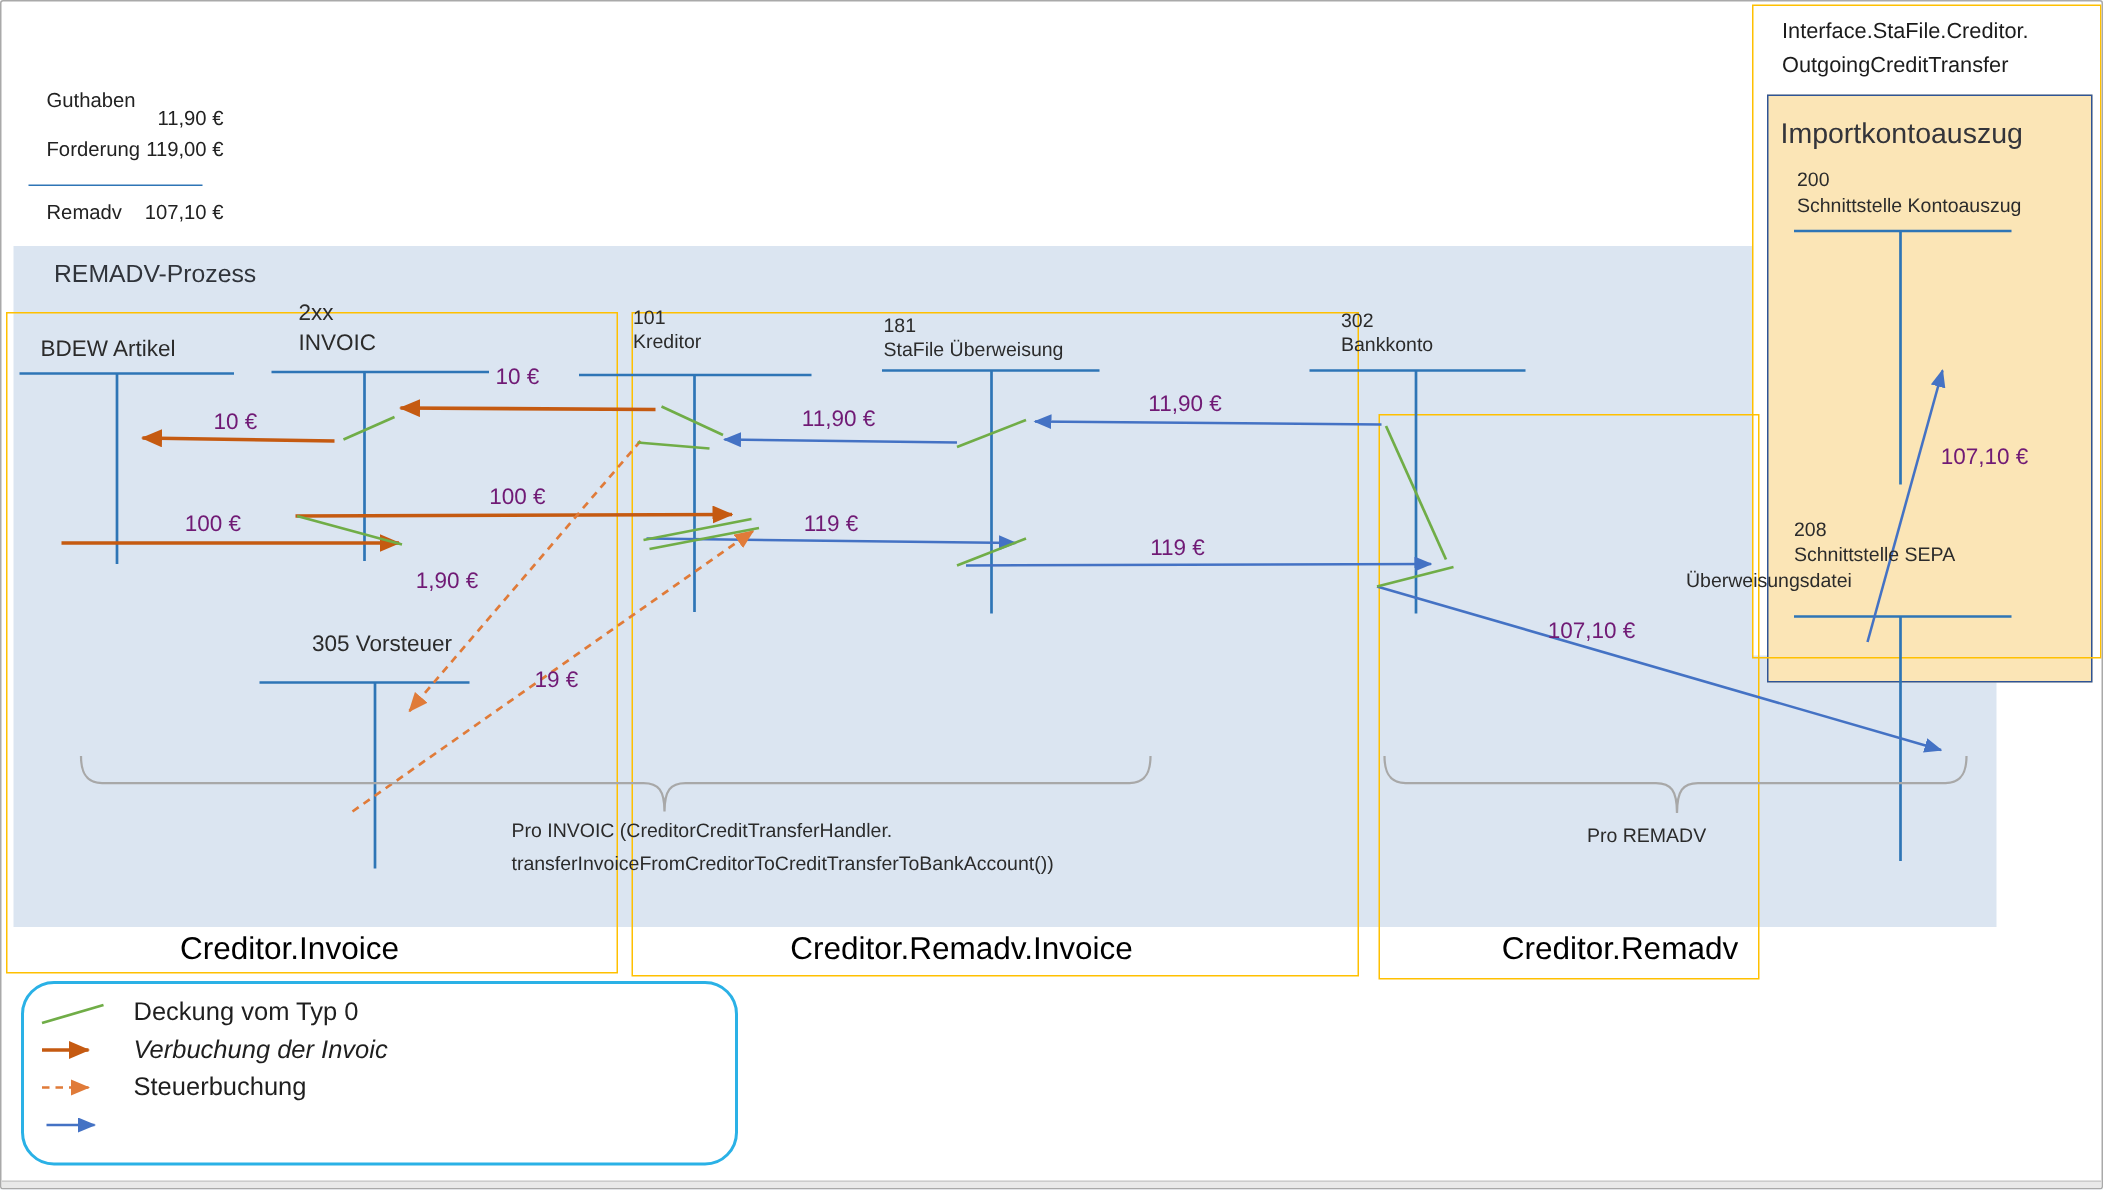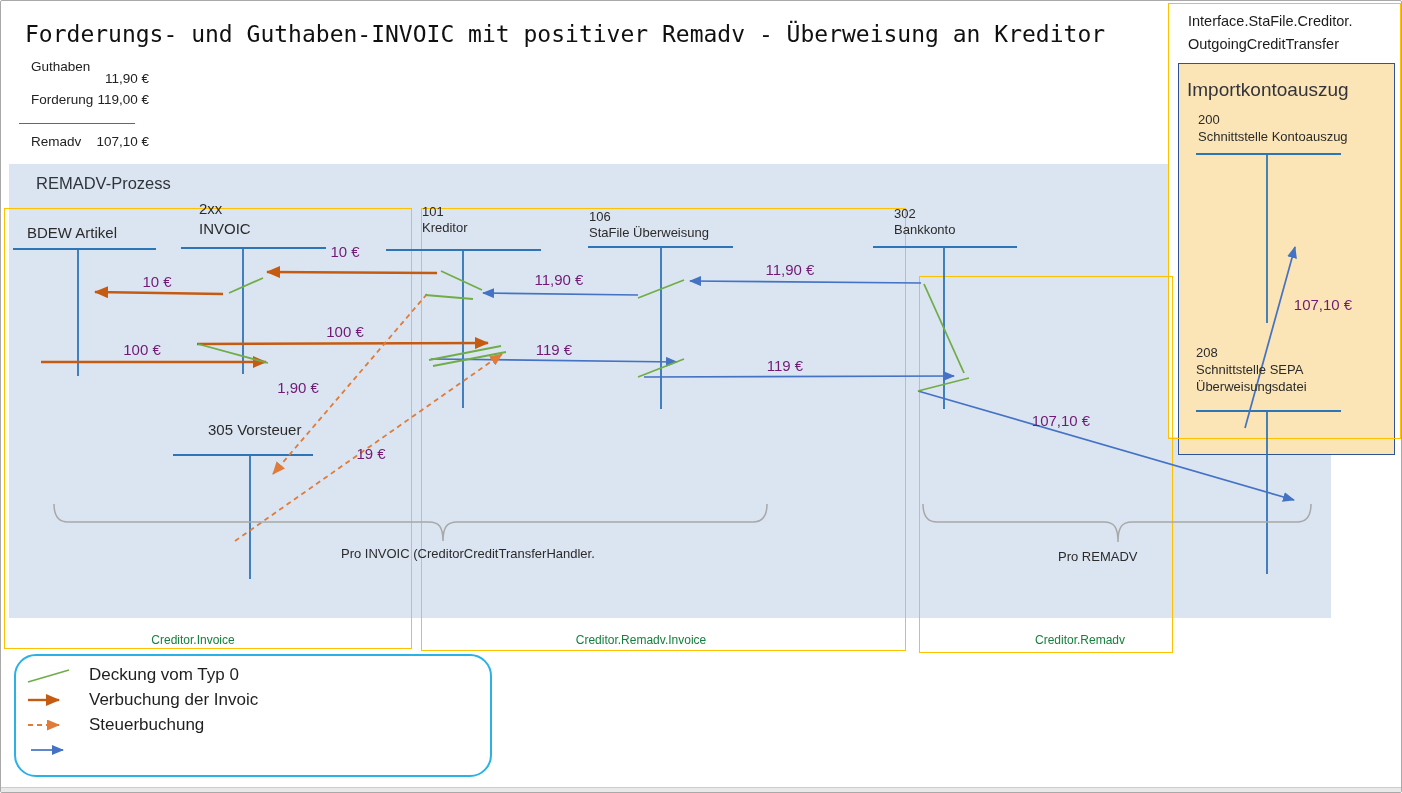--- a/index.html
+++ b/index.html
@@ -9,21 +9,21 @@
   #title{left:24px;top:20px;font-family:"DejaVu Sans Mono",monospace;font-size:23px;color:#101010;}
   .sum-label{font-size:13.5px;color:#222;}
   .sum-value{font-size:13.5px;color:#222;width:90px;text-align:right;}
   #sum-rule{left:18px;top:122px;width:116px;height:0;border-top:1.6px solid #2e75b6;}
   #process-box{left:8px;top:163px;width:1322px;height:454px;background:#dbe5f1;}
   #process-label{left:35px;top:173px;font-size:16.5px;color:#30343b;}
   .gbox{border:1.6px solid #ffc000;background:transparent;}
   #gbox1{left:3px;top:207px;width:406px;height:439px;}
   #gbox2{left:420px;top:207px;width:483px;height:441px;}
   #gbox3{left:918px;top:275px;width:252px;height:375px;}
-  .gbox-label{font-size:12px;color:#15803d;transform:translateX(-50%);margin-top:12px;}
+  .gbox-label{font-size:21px;color:#000000;transform:translateX(-50%);}
   #panel-fill{left:1167px;top:2px;width:231px;height:434px;background:#ffffff;}
   #tan-box{left:1177px;top:62px;width:215px;height:390px;background:#fbe5b6;border:1.6px solid #2f5496;}
   #panel-outline{left:1167px;top:2px;width:231px;height:434px;border:1.6px solid #ffc000;background:transparent;}
   .panel-title{font-size:14.5px;color:#1c1c1c;}
   #tan-heading{font-size:19px;color:#33343a;}
   .acct-big{font-size:15px;color:#2b2b2b;}
   .acct-small{font-size:13px;color:#2b2b2b;}
   .amount{font-size:15px;color:#701a75;width:110px;text-align:center;transform:translateX(-55px);}
   .brace-text{font-size:13px;color:#2b2b2b;}
   #legend{left:13px;top:653px;width:474px;height:119px;border:2px solid #2ab1e6;border-radius:22px;background:transparent;}
@@ -119,69 +119,69 @@
     </g>
 
     <g>
       <line x1="27" y1="681" x2="68" y2="669" stroke="#70ad47" stroke-width="1.8"></line>
       <path d="M27,699 L58,699" stroke="#c55a11" stroke-width="2.4" marker-end="url(#ao)" fill="none"></path>
       <path d="M27,724 L58,724" stroke="#e07b39" stroke-width="1.8" stroke-dasharray="5 4" marker-end="url(#ad)" fill="none"></path>
       <path d="M30,749 L62,749" stroke="#4472c4" stroke-width="1.7" marker-end="url(#ab)" fill="none"></path>
     </g>
   </svg>
 
-  <div class="abs" id="title">Forderungs- und Guthaben-INVOIC mit positiver Remadv - Überweisung an Kreditor</div>
   <div class="abs sum-label" style="left:30px;top:58px;">Guthaben</div>
   <div class="abs sum-value" style="left:58px;top:70px;">11,90 €</div>
   <div class="abs sum-label" style="left:30px;top:91px;">Forderung</div>
   <div class="abs sum-value" style="left:58px;top:91px;">119,00 €</div>
   <div class="abs" id="sum-rule"></div>
   <div class="abs sum-label" style="left:30px;top:133px;">Remadv</div>
   <div class="abs sum-value" style="left:58px;top:133px;">107,10 €</div>
 
   <div class="abs" id="process-label">REMADV-Prozess</div>
 
   <div class="abs acct-big" style="left:26px;top:223px;">BDEW Artikel</div>
   <div class="abs acct-big" style="left:198px;top:199px;">2xx</div>
   <div class="abs acct-big" style="left:198px;top:219px;">INVOIC</div>
   <div class="abs acct-small" style="left:421px;top:203px;">101</div>
   <div class="abs acct-small" style="left:421px;top:219px;">Kreditor</div>
-  <div class="abs acct-small" style="left:588px;top:208px;">106</div>
+  <div class="abs acct-small" style="left:588px;top:208px;">181</div>
   <div class="abs acct-small" style="left:588px;top:224px;">StaFile Überweisung</div>
   <div class="abs acct-small" style="left:893px;top:205px;text-align:right;">302</div>
   <div class="abs acct-small" style="left:893px;top:221px;">Bankkonto</div>
   <div class="abs acct-big" style="left:207px;top:420px;">305 Vorsteuer</div>
   <div class="abs acct-small" style="left:1197px;top:111px;">200</div>
   <div class="abs acct-small" style="left:1197px;top:128px;">Schnittstelle Kontoauszug</div>
   <div class="abs acct-small" style="left:1195px;top:344px;">208</div>
   <div class="abs acct-small" style="left:1195px;top:361px;">Schnittstelle SEPA</div>
-  <div class="abs acct-small" style="left:1195px;top:378px;">Überweisungsdatei</div>
+  <div class="abs acct-small" style="left:1123px;top:378px;">Überweisungsdatei</div>
 
   <div class="abs amount" style="left:344px;top:242px;">10 €</div>
   <div class="abs amount" style="left:156px;top:272px;">10 €</div>
   <div class="abs amount" style="left:344px;top:322px;">100 €</div>
   <div class="abs amount" style="left:141px;top:340px;">100 €</div>
   <div class="abs amount" style="left:297px;top:378px;">1,90 €</div>
   <div class="abs amount" style="left:370px;top:408px;margin-top:36px;">19 €</div>
   <div class="abs amount" style="left:558px;top:270px;">11,90 €</div>
   <div class="abs amount" style="left:789px;top:260px;">11,90 €</div>
   <div class="abs amount" style="left:553px;top:340px;">119 €</div>
   <div class="abs amount" style="left:784px;top:356px;">119 €</div>
   <div class="abs amount" style="left:1060px;top:411px;">107,10 €</div>
   <div class="abs amount" style="left:1322px;top:295px;">107,10 €</div>
 
   <div class="abs gbox-label" style="left:192px;top:620px;">Creditor.Invoice</div>
   <div class="abs gbox-label" style="left:640px;top:620px;">Creditor.Remadv.Invoice</div>
   <div class="abs gbox-label" style="left:1079px;top:620px;">Creditor.Remadv</div>
 
   <div class="abs brace-text" style="left:340px;top:545px;">Pro INVOIC (CreditorCreditTransferHandler.</div>
+  <div class="abs brace-text" style="left:340px;top:567px;">transferInvoiceFromCreditorToCreditTransferToBankAccount())</div>
   <div class="abs brace-text" style="left:1057px;top:548px;">Pro REMADV</div>
 
   <div class="abs panel-title" style="left:1187px;top:12px;">Interface.StaFile.Creditor.</div>
   <div class="abs panel-title" style="left:1187px;top:35px;">OutgoingCreditTransfer</div>
   <div class="abs" id="tan-heading" style="left:1186px;top:78px;">Importkontoauszug</div>
 
   <div class="abs legend-label" style="left:88px;top:664px;">Deckung vom Typ 0</div>
-  <div class="abs legend-label" style="left:88px;top:689px;">Verbuchung der Invoic</div>
+  <div class="abs legend-label" style="left:88px;top:689px;font-style:italic;">Verbuchung der Invoic</div>
   <div class="abs legend-label" style="left:88px;top:714px;">Steuerbuchung</div>
 
   <div class="abs" id="bottom-strip"></div>
 </div>
 
 </body></html>

